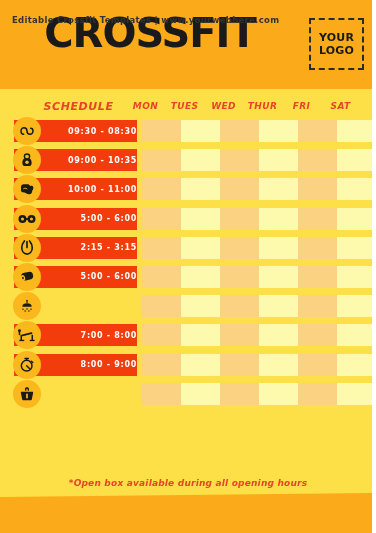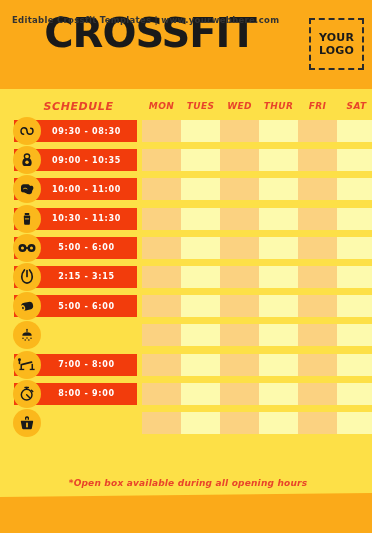--- a/index.html
+++ b/index.html
@@ -97,21 +97,21 @@
     text-align: center;
     font-family: "DejaVu Sans", sans-serif;
     font-weight: bold;
     font-size: 11px;
     letter-spacing: 0.6px;
     color: #E8442A;
   }
 
   .head-days {
     position: absolute;
-    left: 142px;
+    left: 126px;
     top: 2px;
     width: 234px;
     display: flex;
   }
 
   .head-day {
     flex: 1;
     text-align: center;
     font-family: "DejaVu Sans", sans-serif;
     font-weight: bold;
@@ -135,21 +135,21 @@
 
   .row-bar {
     position: absolute;
     left: 14px;
     top: 2px;
     width: 123px;
     height: 22px;
     background: #F23C0C;
     display: flex;
     align-items: center;
-    justify-content: center;
+    justify-content: flex-end;
   }
 
   .row-time {
     font-family: "DejaVu Sans", sans-serif;
     font-weight: bold;
     font-size: 8px;
     letter-spacing: 0.7px;
     color: #ffffff;
     padding-left: 22px;
   }
@@ -301,40 +301,20 @@
           <div class="cell dark"></div>
           <div class="cell light"></div>
           <div class="cell dark"></div>
           <div class="cell light"></div>
           <div class="cell dark"></div>
           <div class="cell light"></div>
         </div>
       </div>
       <div class="row">
         <div class="row-bar">
-          <div class="row-time">10:30 - 11:30</div>
-        </div>
-        <div class="row-icon">
-          <svg width="14" height="16" viewBox="0 0 24 24" fill="#1a1a1a">
-            <rect x="8" y="1.5" width="8" height="3.5" rx="1"></rect>
-            <path d="M7.5 6h9c.6 0 1 .5 1 1.1l-.6 13.4c0 .8-.7 1.5-1.5 1.5H8.6c-.8 0-1.5-.7-1.5-1.5L6.5 7.1C6.5 6.5 6.9 6 7.5 6z"></path>
-            <rect x="8.4" y="11" width="7.2" height="1.6" fill="#FBB81C"></rect>
-          </svg>
-        </div>
-        <div class="row-cells">
-          <div class="cell dark"></div>
-          <div class="cell light"></div>
-          <div class="cell dark"></div>
-          <div class="cell light"></div>
-          <div class="cell dark"></div>
-          <div class="cell light"></div>
-        </div>
-      </div>
-      <div class="row">
-        <div class="row-bar">
           <div class="row-time">5:00 - 6:00</div>
         </div>
         <div class="row-icon">
           <svg width="18" height="14" viewBox="0 0 28 18" fill="#1a1a1a">
             <circle cx="7" cy="9" r="6.2"></circle>
             <circle cx="21" cy="9" r="6.2"></circle>
             <rect x="11" y="7.6" width="6" height="2.8"></rect>
             <circle cx="7" cy="9" r="2.4" fill="#FBB81C"></circle>
             <circle cx="21" cy="9" r="2.4" fill="#FBB81C"></circle>
           </svg>

